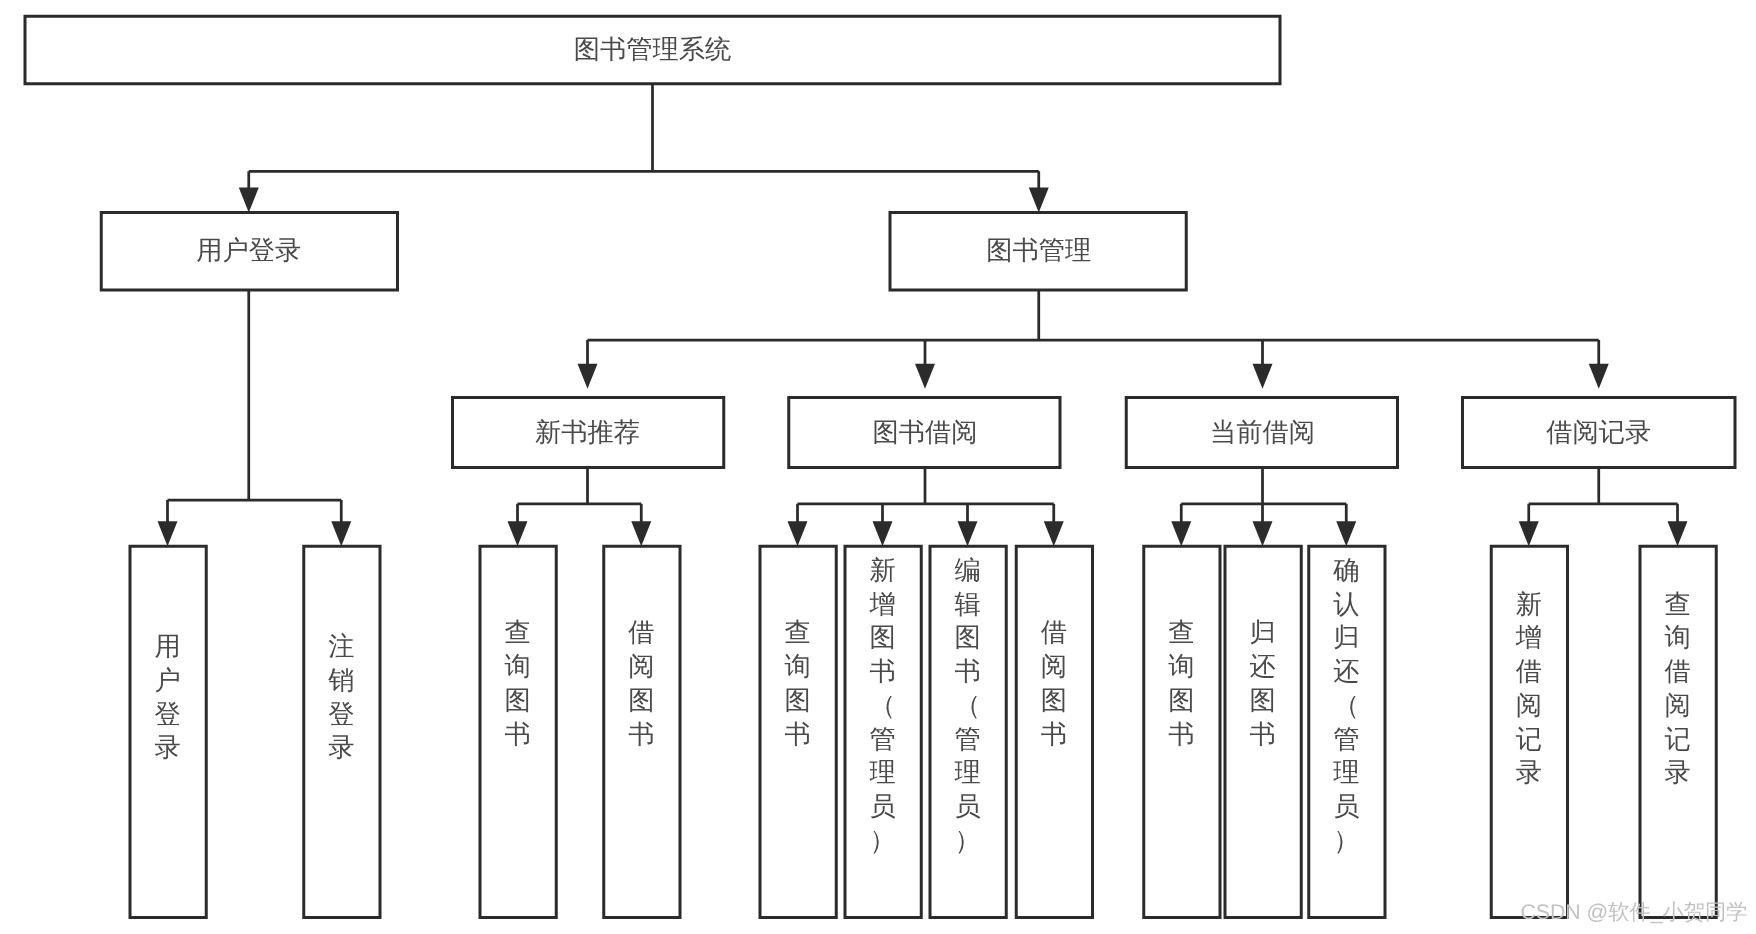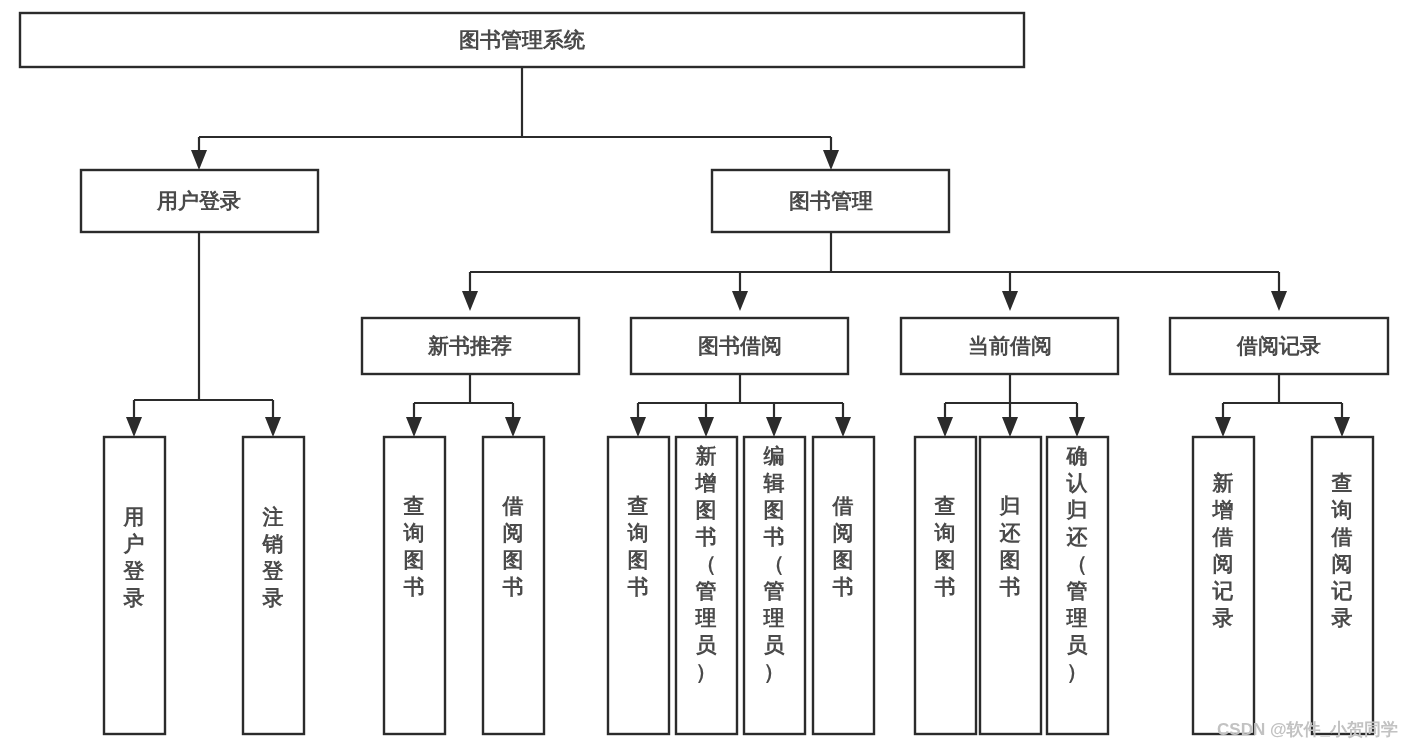--- a/index.html
+++ b/index.html
@@ -12,21 +12,20 @@
     height: 747px;
     position: relative;
     overflow: hidden;
     font-family: "Liberation Sans", "DejaVu Sans", sans-serif;
   }
   #diagram-root {
     position: absolute;
     left: 0; top: 0;
     width: 1405px;
     height: 747px;
-    font-weight: bold;
   }
   svg { display: block; }
   .node-rect {
     fill: #ffffff;
     stroke: #2b2b2b;
     stroke-width: 2.4;
   }
   .node-label {
     fill: #4a4a4a;
     font-family: "Liberation Sans", "DejaVu Sans", sans-serif;

